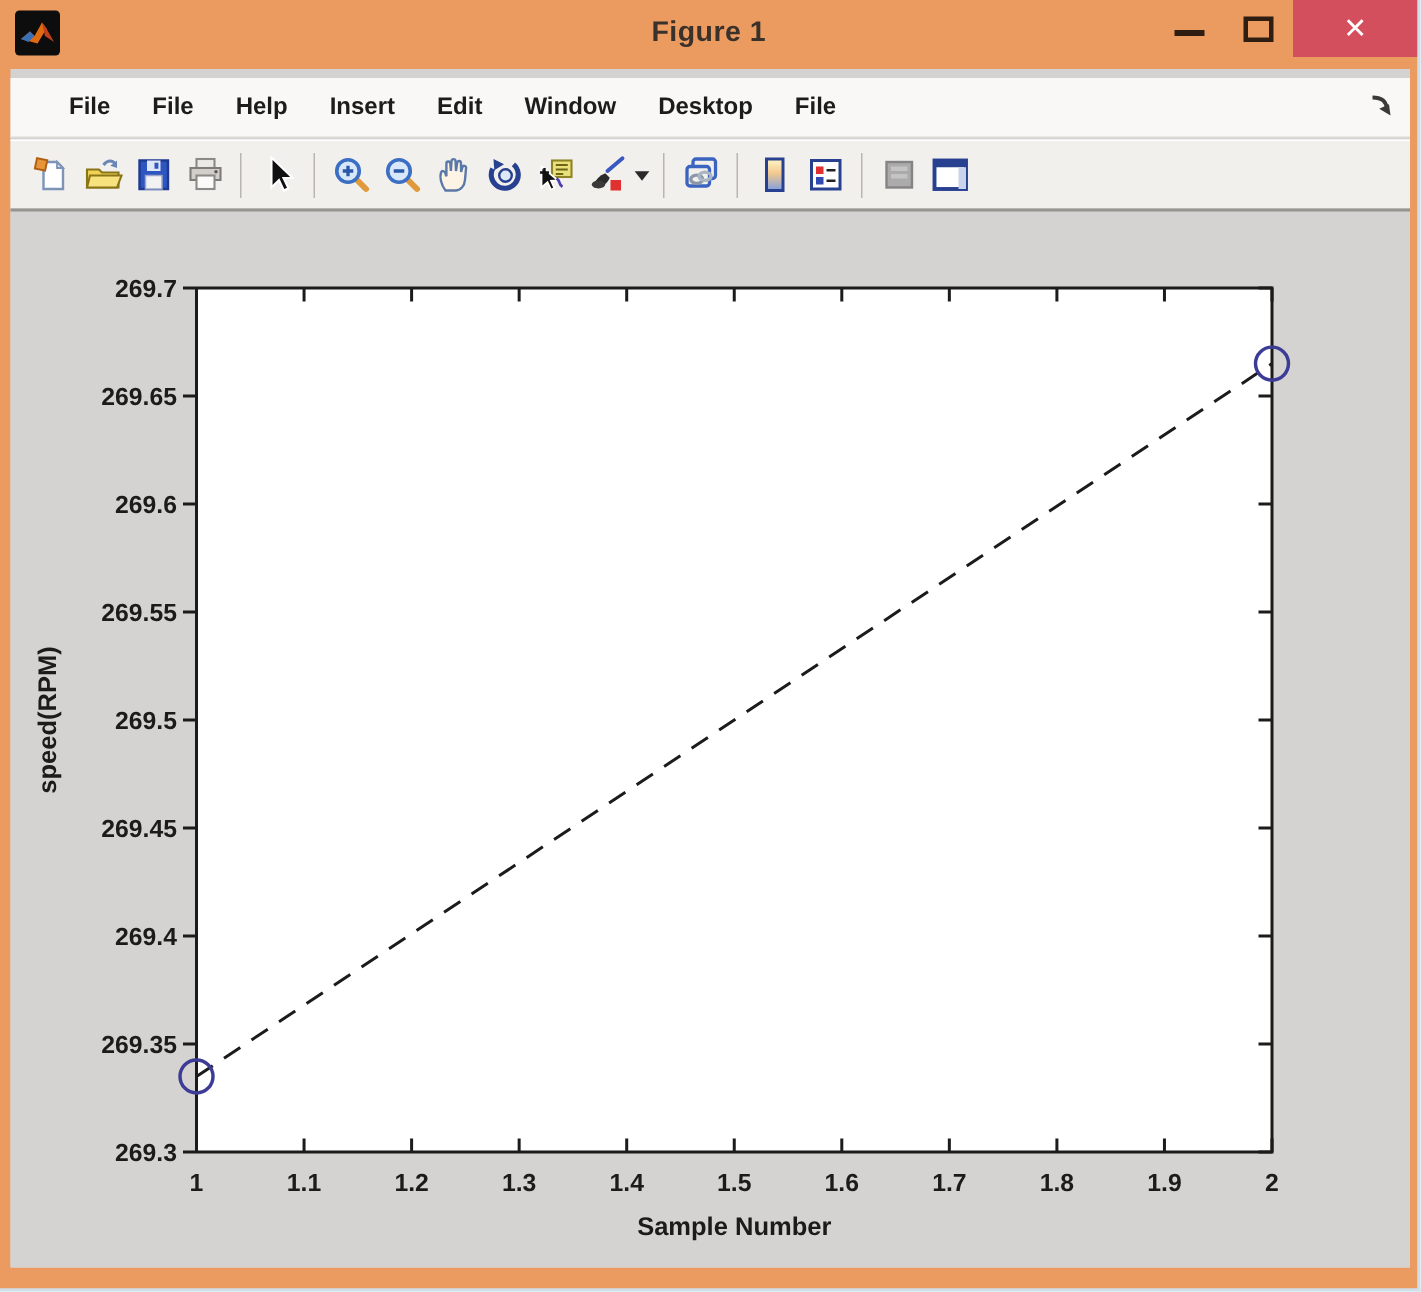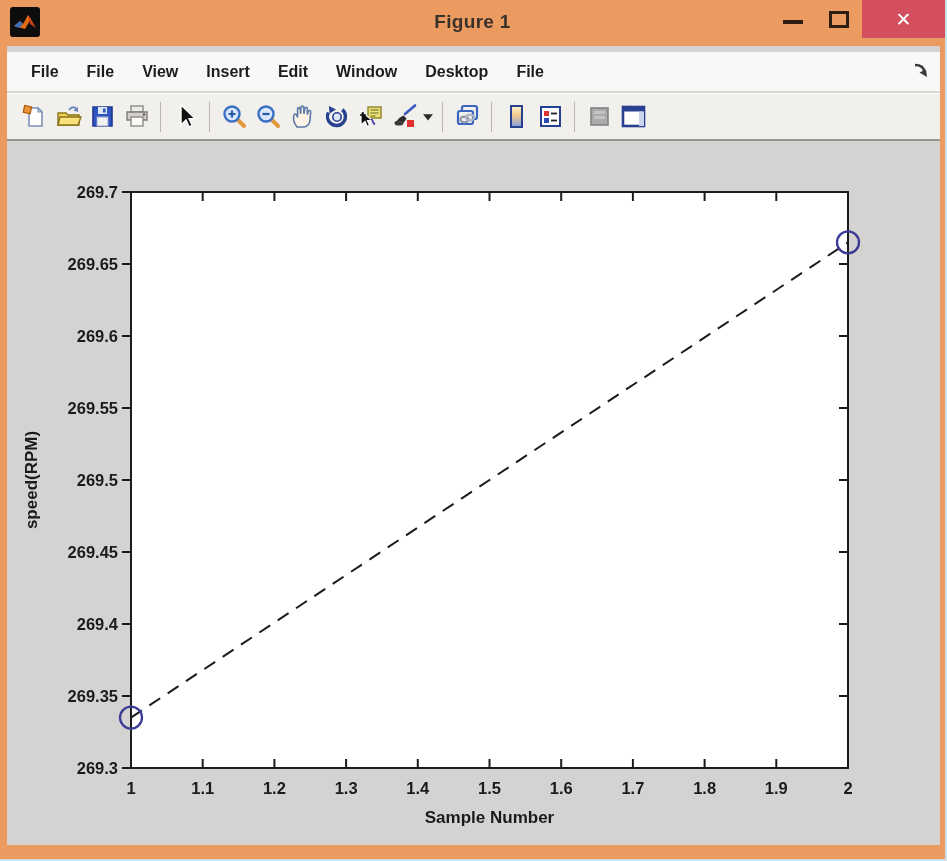--- a/index.html
+++ b/index.html
@@ -18,21 +18,21 @@
   .btn-max { left:818px; width:42px; }
   .btn-close { left:862px; width:83px; background:#d44f5e; }
   .min-glyph { width:20px; height:4px; background:#2e1d10; margin-top:6px; }
   .max-glyph { width:20px; height:17px; border:3px solid #2e1d10; background:transparent; }
   .close-glyph { color:#fff; font-size:19px; font-weight:700; font-family:"DejaVu Sans", sans-serif; }
 
   
   .client { position:absolute; left:7px; top:46px; width:933px; height:799px; background:#d5d3d1; }
 
   .menubar { position:absolute; left:0; top:6px; width:933px; height:40px; background:#f9f8f7;
-             border-bottom:1px solid #dedad6; display:flex; align-items:center; padding-left:10px; }
+             border-bottom:1px solid #dedad6; display:flex; align-items:center; padding-left:25px; }
   .menu-item { font-size:16px; font-weight:600; color:#1c1c1c; padding:0 14px; height:100%;
                display:flex; align-items:center; cursor:default; }
   .dock-arrow { position:absolute; right:10px; top:10px; width:18px; height:18px; }
 
   .toolbar { position:absolute; left:0; top:47px; width:933px; height:46px; background:#f2f0ed;
              border-top:1px solid #ffffff; display:flex; align-items:center; padding-left:10px; }
   .tb-icon { width:34px; height:34px; display:flex; align-items:center; justify-content:center; cursor:default; }
   .tb-icon svg { width:27px; height:27px; }
   .tb-sep { width:1px; height:30px; background:#b9b6b2; margin:0 7px; }
   .tb-caret { width:14px; height:34px; display:flex; align-items:center; justify-content:center; cursor:default; }
@@ -68,21 +68,21 @@
     <div class="win-btn btn-close">
       <span class="close-glyph">✕</span>
     </div>
   </div>
 
   <div class="client">
 
     <div class="menubar">
       <div class="menu-item">File</div>
       <div class="menu-item">File</div>
-      <div class="menu-item">View</div>
+      <div class="menu-item">Help</div>
       <div class="menu-item">Insert</div>
       <div class="menu-item">Edit</div>
       <div class="menu-item">Window</div>
       <div class="menu-item">Desktop</div>
       <div class="menu-item">File</div>
       <div class="dock-arrow">
         <svg viewBox="0 0 18 18">
           <path d="M3 3 C10 3 12 6 12.5 10" fill="none" stroke="#3a3a3a" stroke-width="2.6"></path>
           <path d="M7.5 10.5 L15 15 L14 7.5 Z" fill="#3a3a3a"></path>
         </svg>

